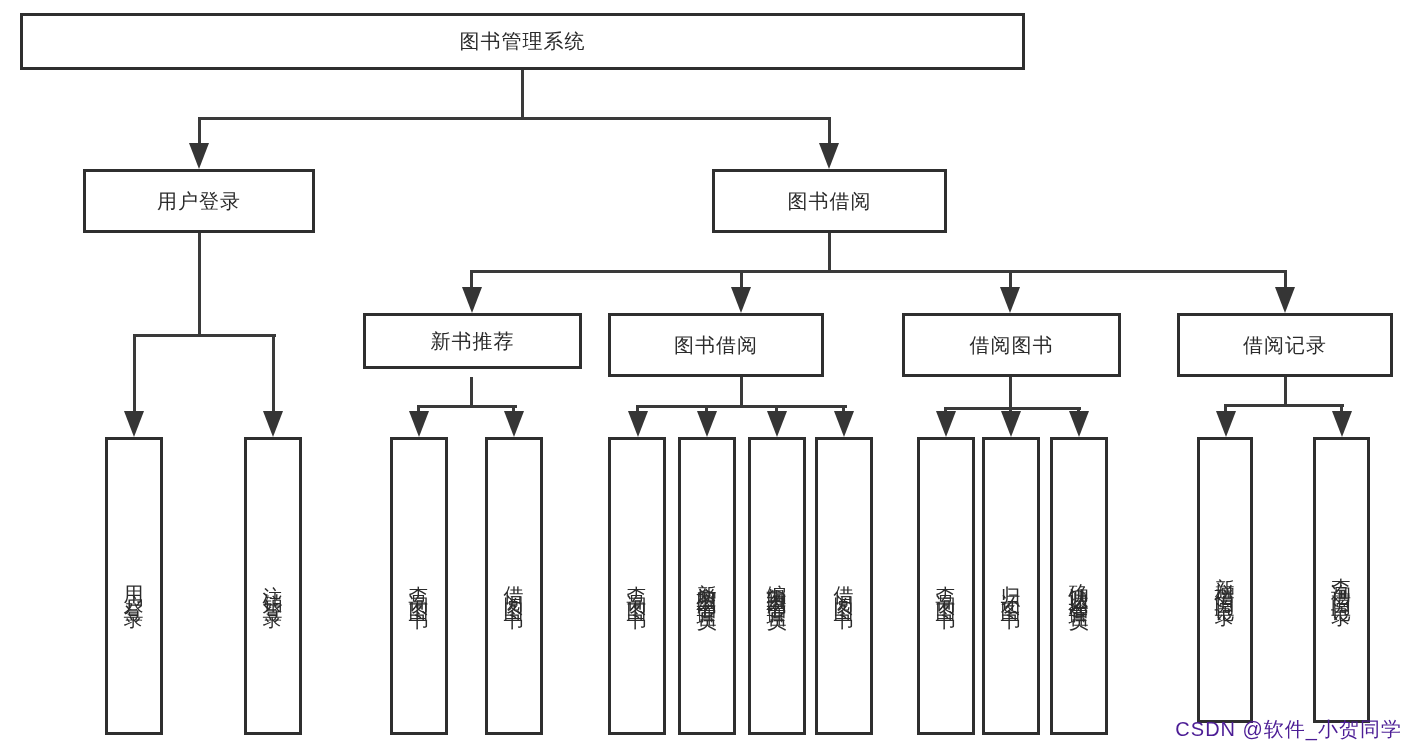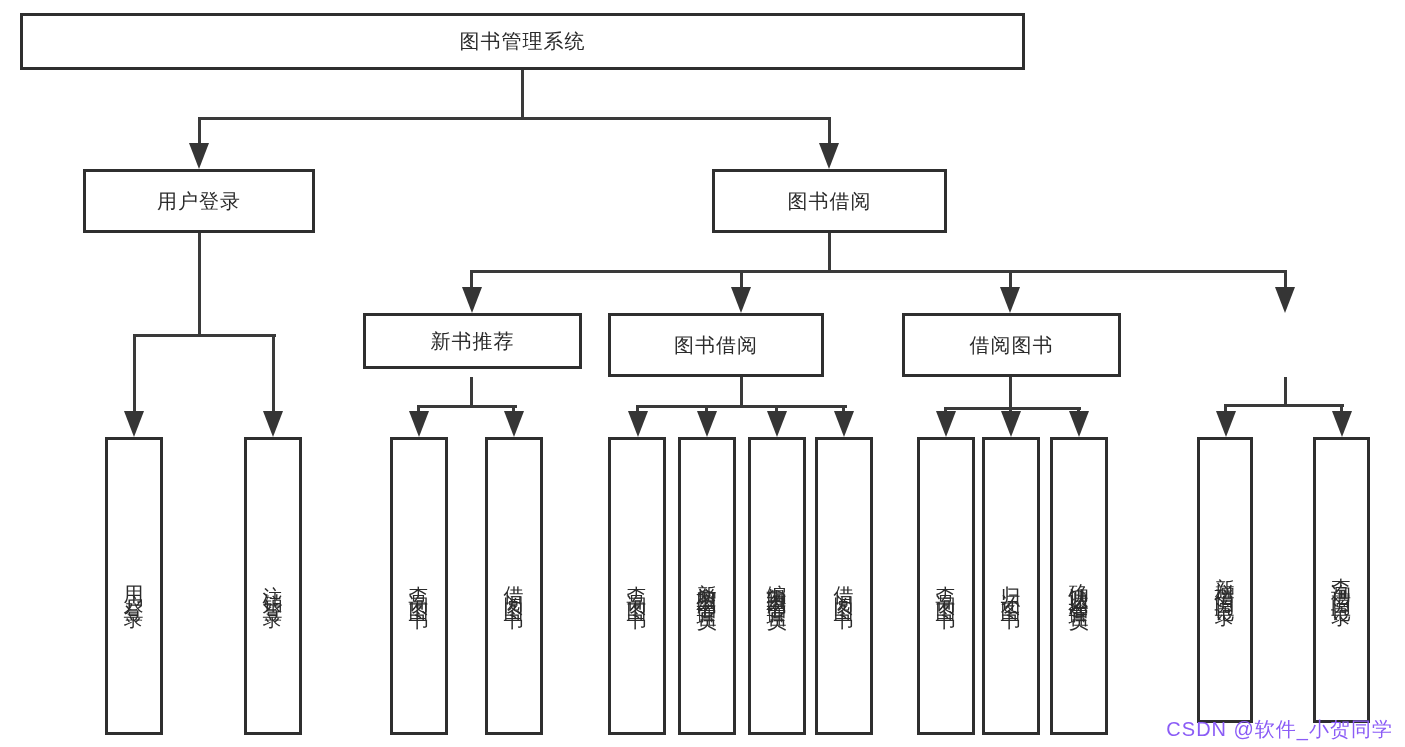--- a/index.html
+++ b/index.html
@@ -16,21 +16,21 @@
     writing-mode:vertical-rl;text-orientation:mixed;
     font-size:20px;letter-spacing:8px;line-height:1.1;
   }
   .line{position:absolute;background:#3a3a3a;}
   .arrow{
     position:absolute;width:0;height:0;
     border-left:10px solid transparent;border-right:10px solid transparent;
     border-top:26px solid #353535;
   }
   .watermark{
-    position:absolute;top:716px;right:12px;color:#8b5cf6;font-size:20px;
+    position:absolute;top:716px;right:3px;color:#4c1d95;font-size:20px;
     letter-spacing:1px;white-space:nowrap;
   }
 </style>
 </head>
 <body>
 
 <div id="canvas">
 
   <div class="line" style="left:521px;top:70px;width:3px;height:48px"></div>
   <div class="line" style="left:198px;top:117px;width:633px;height:3px"></div>
@@ -104,20 +104,23 @@
 
   <div class="node" style="left:363px;top:313px;width:219px;height:56px">
     <span>新书推荐</span>
   </div>
   <div class="node" style="left:608px;top:313px;width:216px;height:64px">
     <span>图书借阅</span>
   </div>
   <div class="node" style="left:902px;top:313px;width:219px;height:64px">
     <span>借阅图书</span>
   </div>
+  <div class="node" style="left:1177px;top:313px;width:216px;height:64px">
+    <span>借阅记录</span>
+  </div>
 
   <div class="node" style="left:105px;top:437px;width:58px;height:298px">
     <span class="vtext">用户登录</span>
   </div>
   <div class="node" style="left:244px;top:437px;width:58px;height:298px">
     <span class="vtext">注销登录</span>
   </div>
   <div class="node" style="left:390px;top:437px;width:58px;height:298px">
     <span class="vtext">查询图书</span>
   </div>

